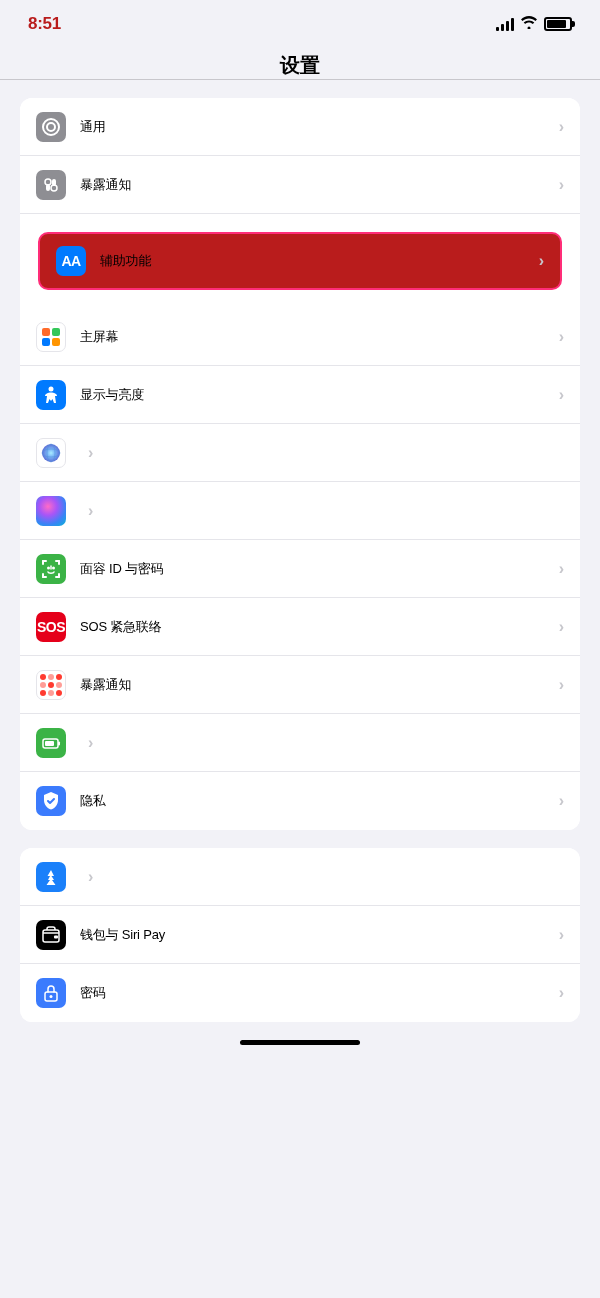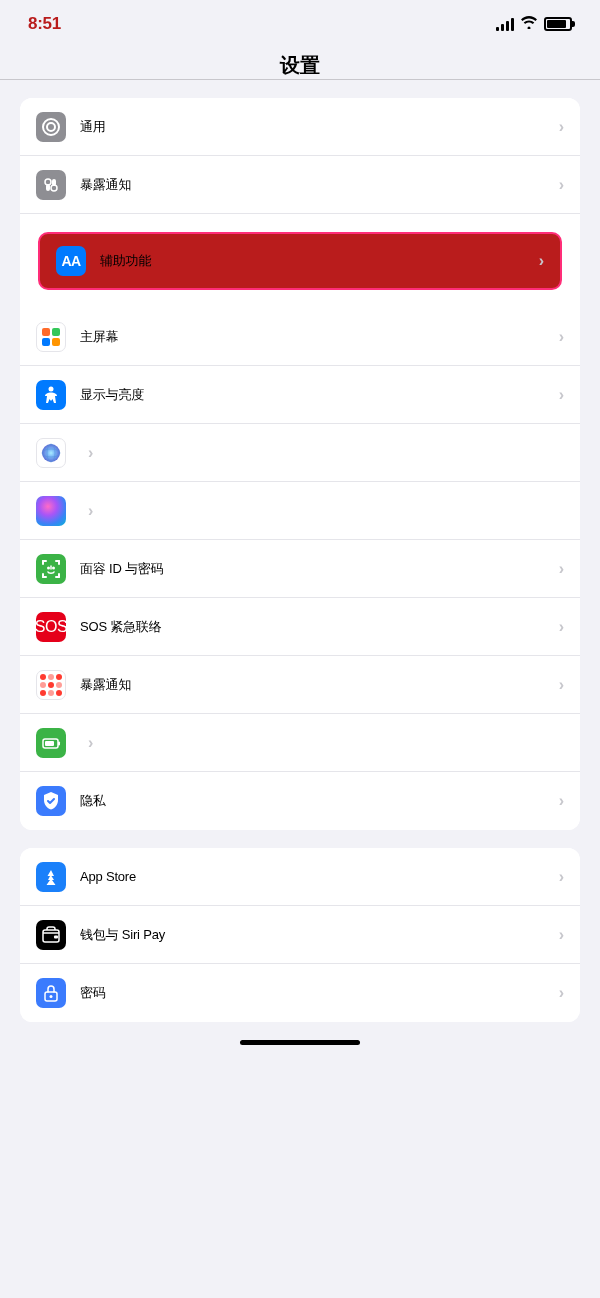--- a/index.html
+++ b/index.html
@@ -297,21 +297,21 @@
         <circle cx="13.5" cy="10" r="1.5" fill="white"></circle>
         <path d="M8 14c0.5 1.5 5.5 1.5 6 0" stroke="white" stroke-width="1.5" fill="none" stroke-linecap="round"></path>
         <path d="M11 8v3" stroke="white" stroke-width="1.5" stroke-linecap="round"></path>
       </svg>
     </div>
     <span class="row-label">面容 ID 与密码</span>
     <span class="row-chevron">›</span>
   </div>
 
   <div class="settings-row">
-    <div class="row-icon icon-sos" style="font-size:16px; font-weight:400; color:#fff; letter-spacing:-0.5px;">SOS</div>
+    <div class="row-icon icon-sos" style="font-size:14px; font-weight:700; color:#fff; letter-spacing:-0.5px;">SOS</div>
     <span class="row-label">SOS 紧急联络</span>
     <span class="row-chevron">›</span>
   </div>
 
   <div class="settings-row">
     <div class="row-icon icon-exposure">
       <div class="dot-grid">
         <div class="dot"></div>
           <div class="dot" style="opacity:0.5;"></div>
           <div class="dot"></div>
@@ -352,21 +352,20 @@
 
 <div class="settings-section">
 
   <div class="settings-row">
     <div class="row-icon icon-appstore">
       <svg width="22" height="22" viewBox="0 0 22 22" fill="white">
         <path d="M11 3L7 10h3L8 13h2l-4 6h12l-4-6h2l-2-3h3L11 3z" fill="none"></path>
         <path d="M11 4l-3.5 6h2.5L8 14h2l-3.5 5h9L12 14h2L11.5 10H14L11 4z" fill="white"></path>
       </svg>
     </div>
-    <span class="row-label">App Store</span>
     <span class="row-chevron">›</span>
   </div>
 
   <div class="settings-row">
     <div class="row-icon icon-wallet">
       <svg width="22" height="22" viewBox="0 0 22 22" fill="white">
         <rect x="3" y="6" width="16" height="12" rx="2" stroke="white" stroke-width="1.5" fill="none"></rect>
         <path d="M3 9h16" stroke="white" stroke-width="1.5"></path>
         <rect x="14" y="11.5" width="4" height="3" rx="1" fill="white"></rect>
         <path d="M7 6V5a2 2 0 0 1 2-2h4a2 2 0 0 1 2 2v1" stroke="white" stroke-width="1.5" fill="none"></path>

